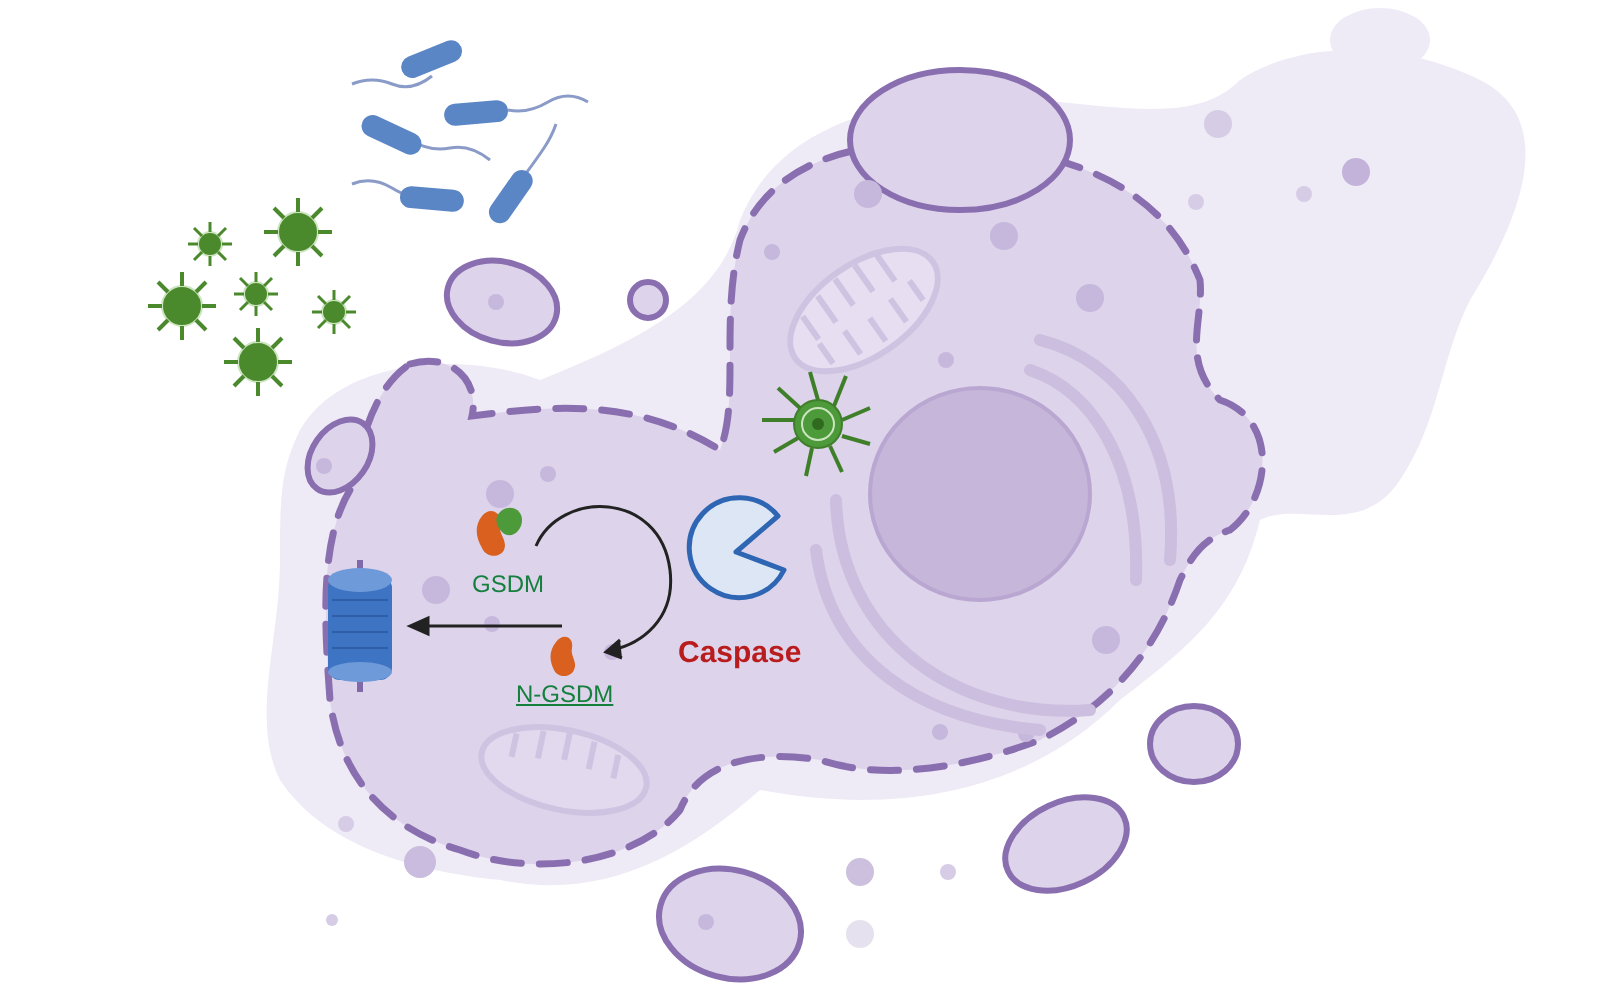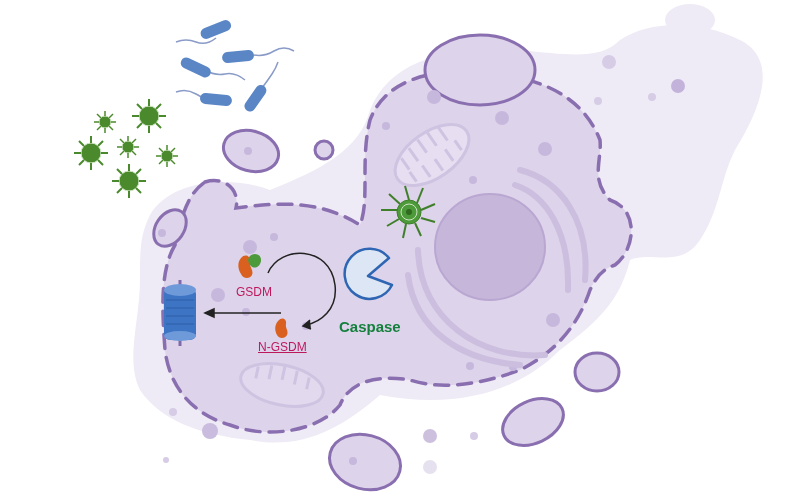--- a/index.html
+++ b/index.html
@@ -1,19 +1,19 @@
 <!DOCTYPE html>
 <html><head>
 <meta charset="utf-8">
 <style>
   html, body { margin: 0; padding: 0; background: #ffffff; }
   body { width: 800px; height: 500px; overflow: hidden; position: relative; font-family: "Liberation Sans", sans-serif; }
   #stage { position: absolute; left: 0; top: 0; width: 800px; height: 500px; }
-  .lbl { position: absolute; color: #be185d; font-size: 12px; font-family: "Liberation Sans", sans-serif; white-space: nowrap; }
-  .lbl-bold { font-weight: bold; font-size: 15px; color: #15803d; }
+  .lbl { position: absolute; color: #15803d; font-size: 12px; font-family: "Liberation Sans", sans-serif; white-space: nowrap; }
+  .lbl-bold { font-weight: bold; font-size: 15px; color: #b91c1c; }
 </style>
 </head>
 <body>
 
 <div id="stage">
 <svg width="800" height="500" viewBox="0 0 800 500" xmlns="http://www.w3.org/2000/svg">
 
   <g fill="#efebf6">
     <path d="M150,215 C170,180 230,175 270,190 C320,170 360,150 370,110 C390,60 450,45 520,50 C570,55 600,60 620,40 C650,20 700,20 740,40 C780,60 760,110 735,150 C720,180 720,210 700,240 C680,270 650,250 630,260 C620,300 600,320 560,350 C520,390 460,410 380,395 C340,430 300,450 250,440 C200,435 160,420 140,390 C125,360 140,320 140,280 C140,250 140,235 150,215 Z"></path>
     <ellipse cx="690" cy="20" rx="25" ry="16"></ellipse>

